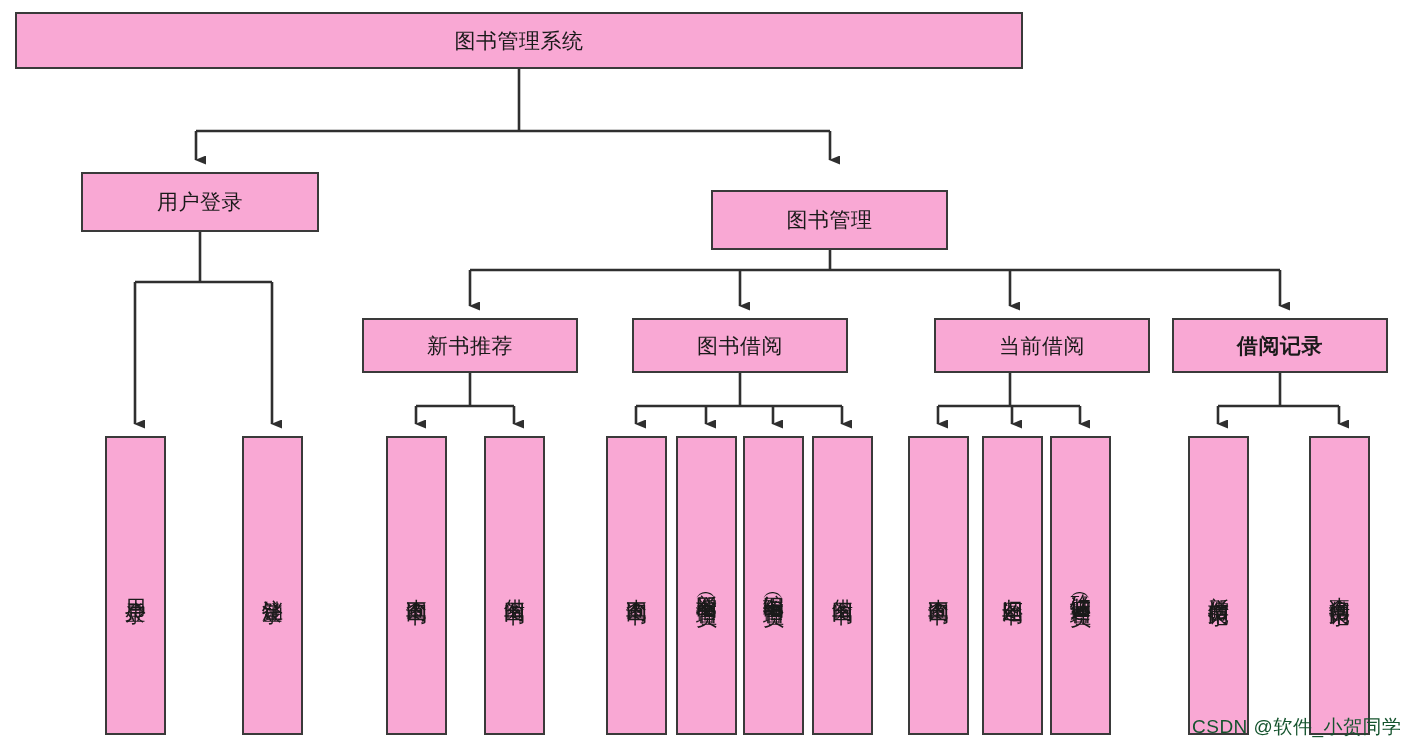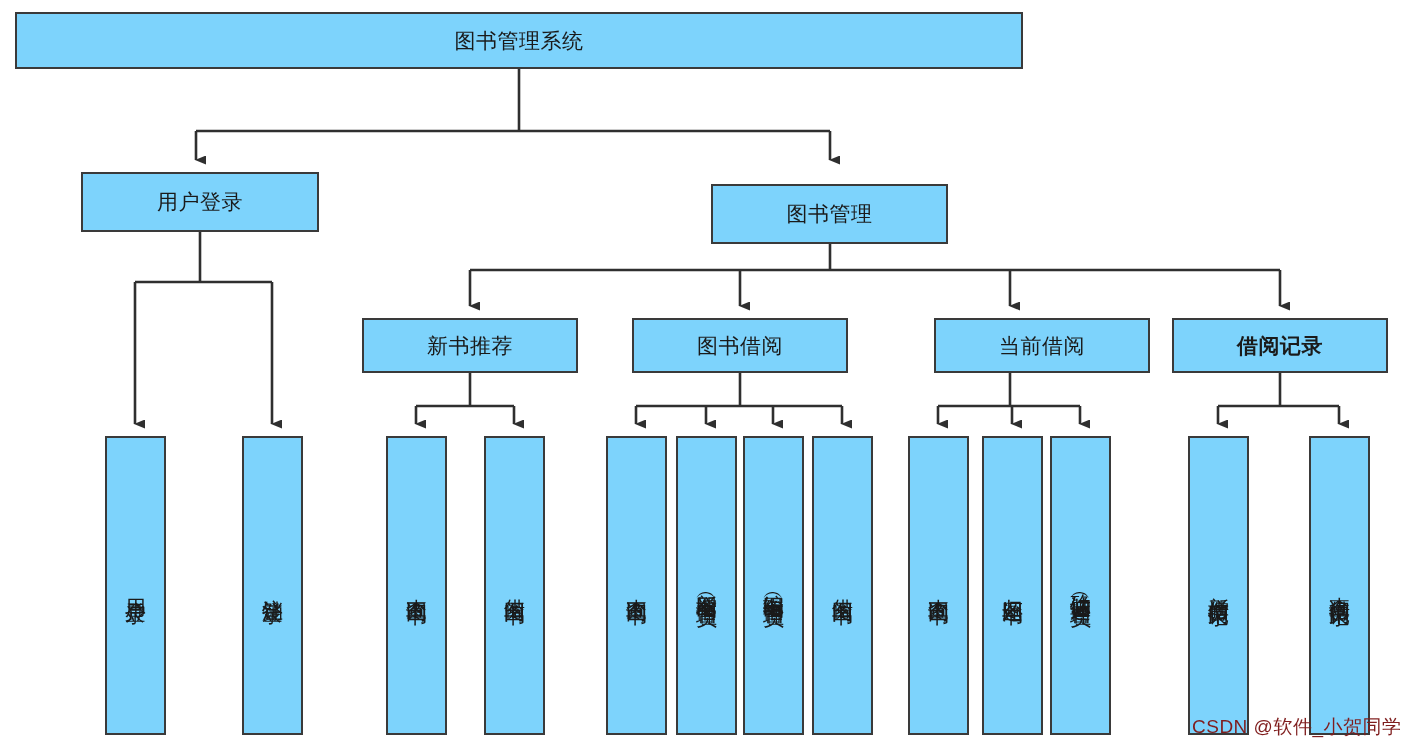--- a/index.html
+++ b/index.html
@@ -21,21 +21,21 @@
   }
   svg.connectors {
     position: absolute;
     top: 0; left: 0;
     width: 1405px;
     height: 747px;
   }
   .node {
     position: absolute;
     box-sizing: border-box;
-    background: #7dd3fc;
+    background: #f9a8d4;
     border: 2px solid #3a3a3a;
     display: flex;
     align-items: center;
     justify-content: center;
     overflow: hidden;
   }
   .node-label {
     color: #1a1a1a;
     text-align: center;
     white-space: pre;
@@ -51,21 +51,21 @@
   }
   .node.vertical .node-label {
     writing-mode: vertical-rl;
     text-orientation: upright;
     font-size: 21px;
     letter-spacing: 2px;
     line-height: 1.05;
   }
   .watermark {
     position: absolute;
-    color: #7f1d1d;
+    color: #14532d;
     font-size: 19px;
     letter-spacing: 0.5px;
     white-space: pre;
     pointer-events: none;
   }
 </style>
 </head>
 <body>
 
 <div id="diagram-root">
@@ -121,21 +121,21 @@
     </g>
   </svg>
 
   <div class="node horizontal" style="left:15px; top:12px; width:1008px; height:57px;">
     <span class="node-label">图书管理系统</span>
   </div>
 
   <div class="node horizontal" style="left:81px; top:172px; width:238px; height:60px;">
     <span class="node-label">用户登录</span>
   </div>
-  <div class="node horizontal" style="left:711px; top:184px; width:237px; height:60px;">
+  <div class="node horizontal" style="left:711px; top:190px; width:237px; height:60px;">
     <span class="node-label">图书管理</span>
   </div>
 
   <div class="node horizontal" style="left:632px; top:318px; width:216px; height:55px;">
     <span class="node-label">图书借阅</span>
   </div>
   <div class="node horizontal" style="left:362px; top:318px; width:216px; height:55px;">
     <span class="node-label">新书推荐</span>
   </div>
   <div class="node horizontal" style="left:902px; top:318px; width:216px; height:55px;margin-left:32px;">

